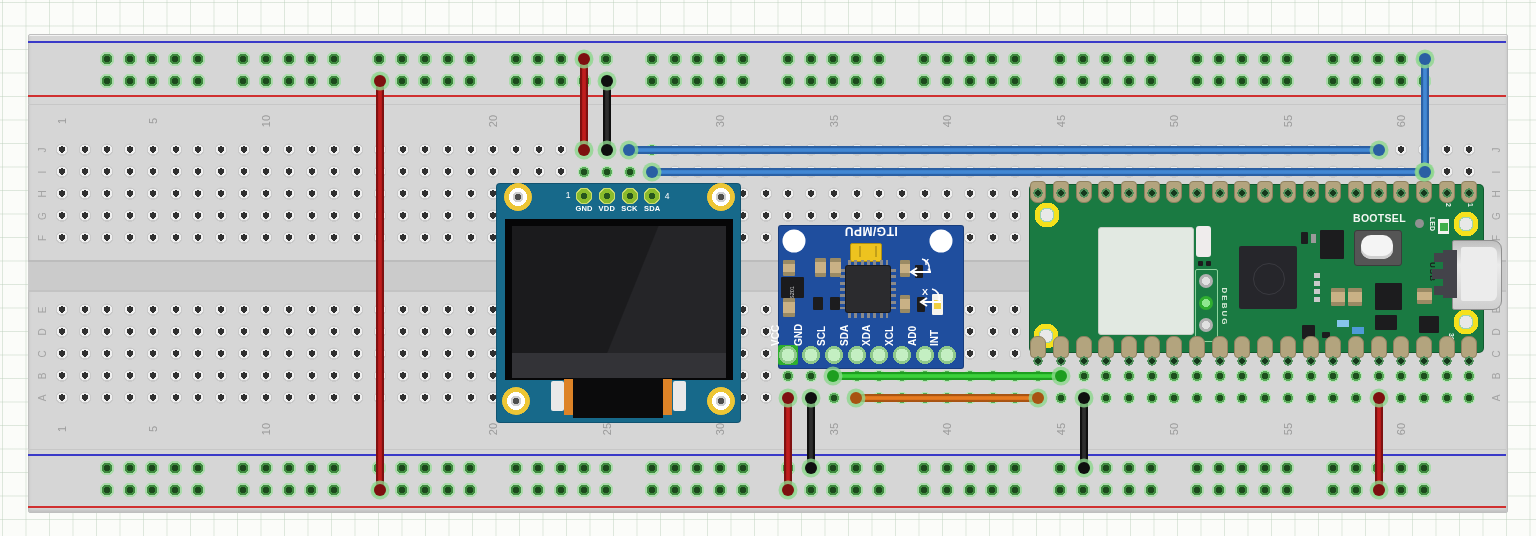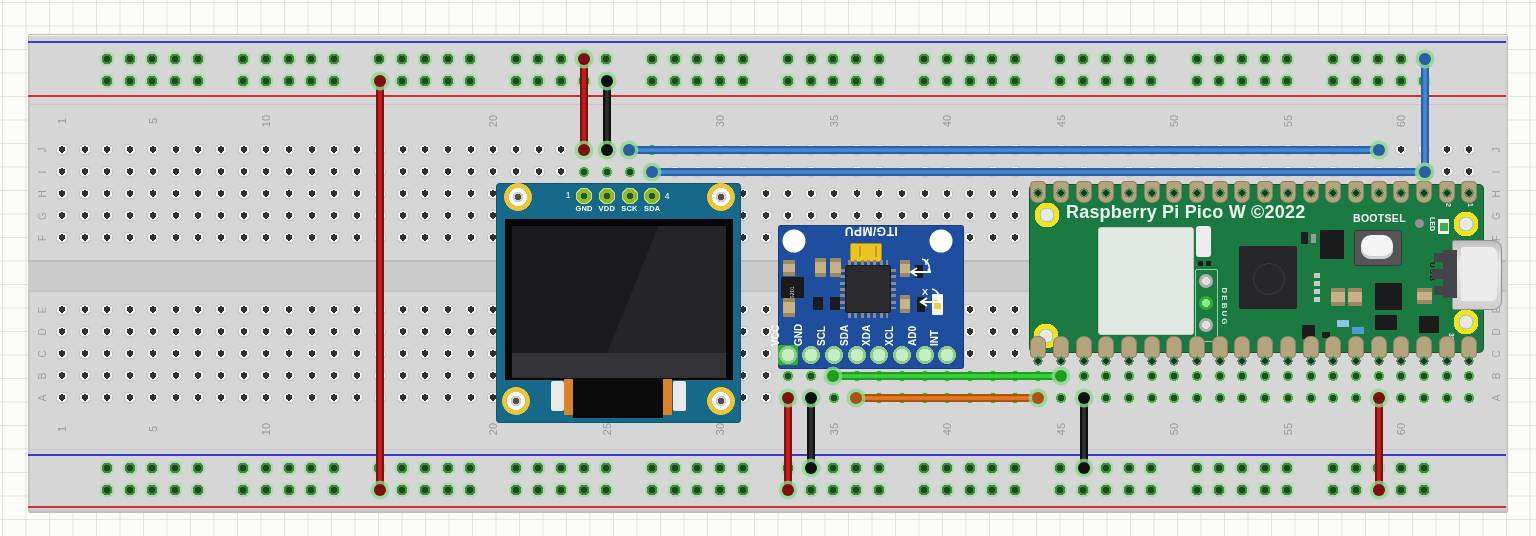--- a/index.html
+++ b/index.html
@@ -1076,21 +1076,20 @@
         <div class="mpu-pin" style="left: 168.3px; top: 129px;"></div>
         <div class="mpu-pin-label" style="left: 162.3px; top: 108px;">INT</div>
       </div>
   </div>
 
   <div class="comp pico">
     <div class="pico-mount" style="left:17px;top:30px"></div>
     <div class="pico-mount" style="left:436px;top:39px"></div>
     <div class="pico-mount" style="left:16px;top:151px"></div>
     <div class="pico-mount" style="left:436px;top:137px"></div>
-    <div class="pico-title">Raspberry Pi Pico W ©2022</div>
     <div class="wifi"></div>
     <div class="antenna"></div>
     <div class="smd-dark" style="left:168px;top:76px;width:5px;height:5px"></div>
     <div class="smd-dark" style="left:176px;top:76px;width:5px;height:5px"></div>
     <div class="debug-box"></div>
     <div class="debug-pad pad-silver" style="left:169px;top:89px"></div>
     <div class="debug-pad pad-green" style="left:169px;top:111px"></div>
     <div class="debug-pad pad-silver" style="left:169px;top:133px"></div>
     <span class="vtext" style="left:194px;top:122px;color:#d8ead8;font-size:8px;font-weight:bold;letter-spacing:2px">DEBUG</span>
     <div class="rp2040"></div>

